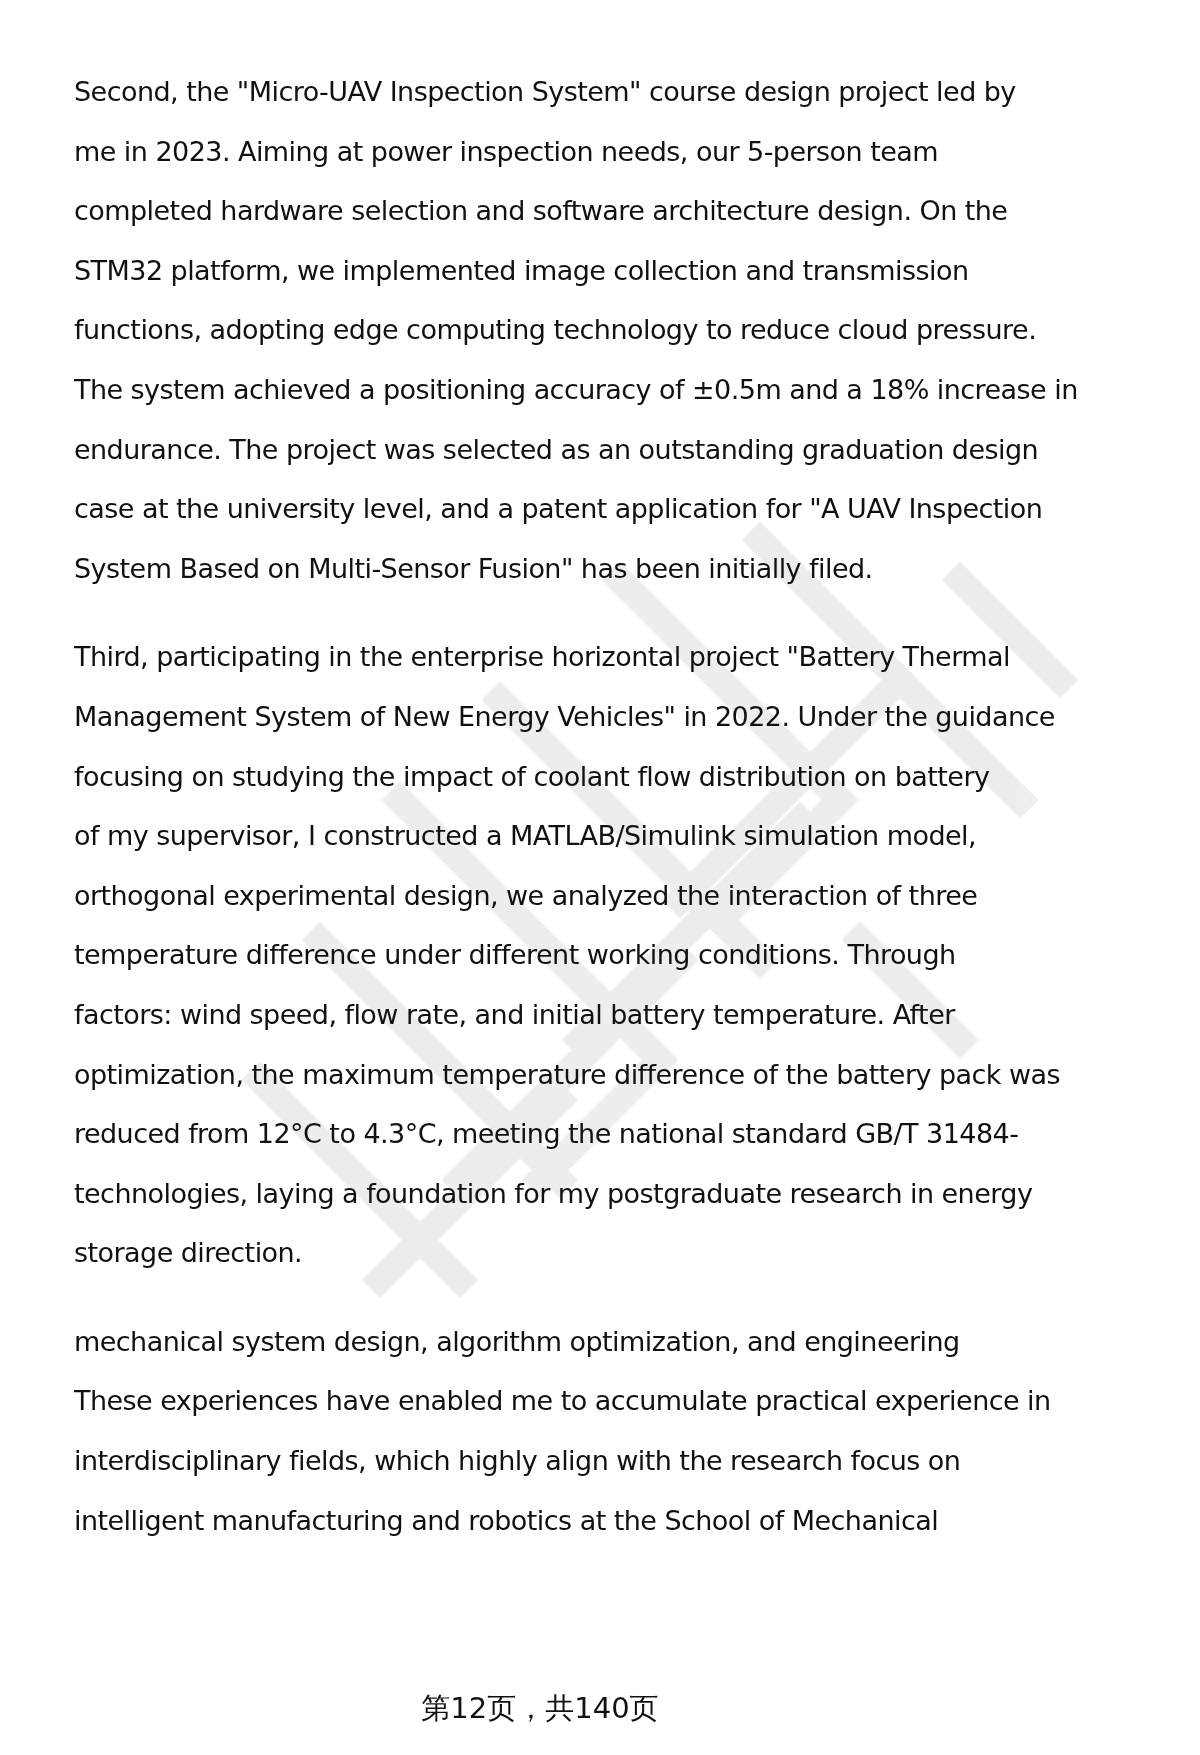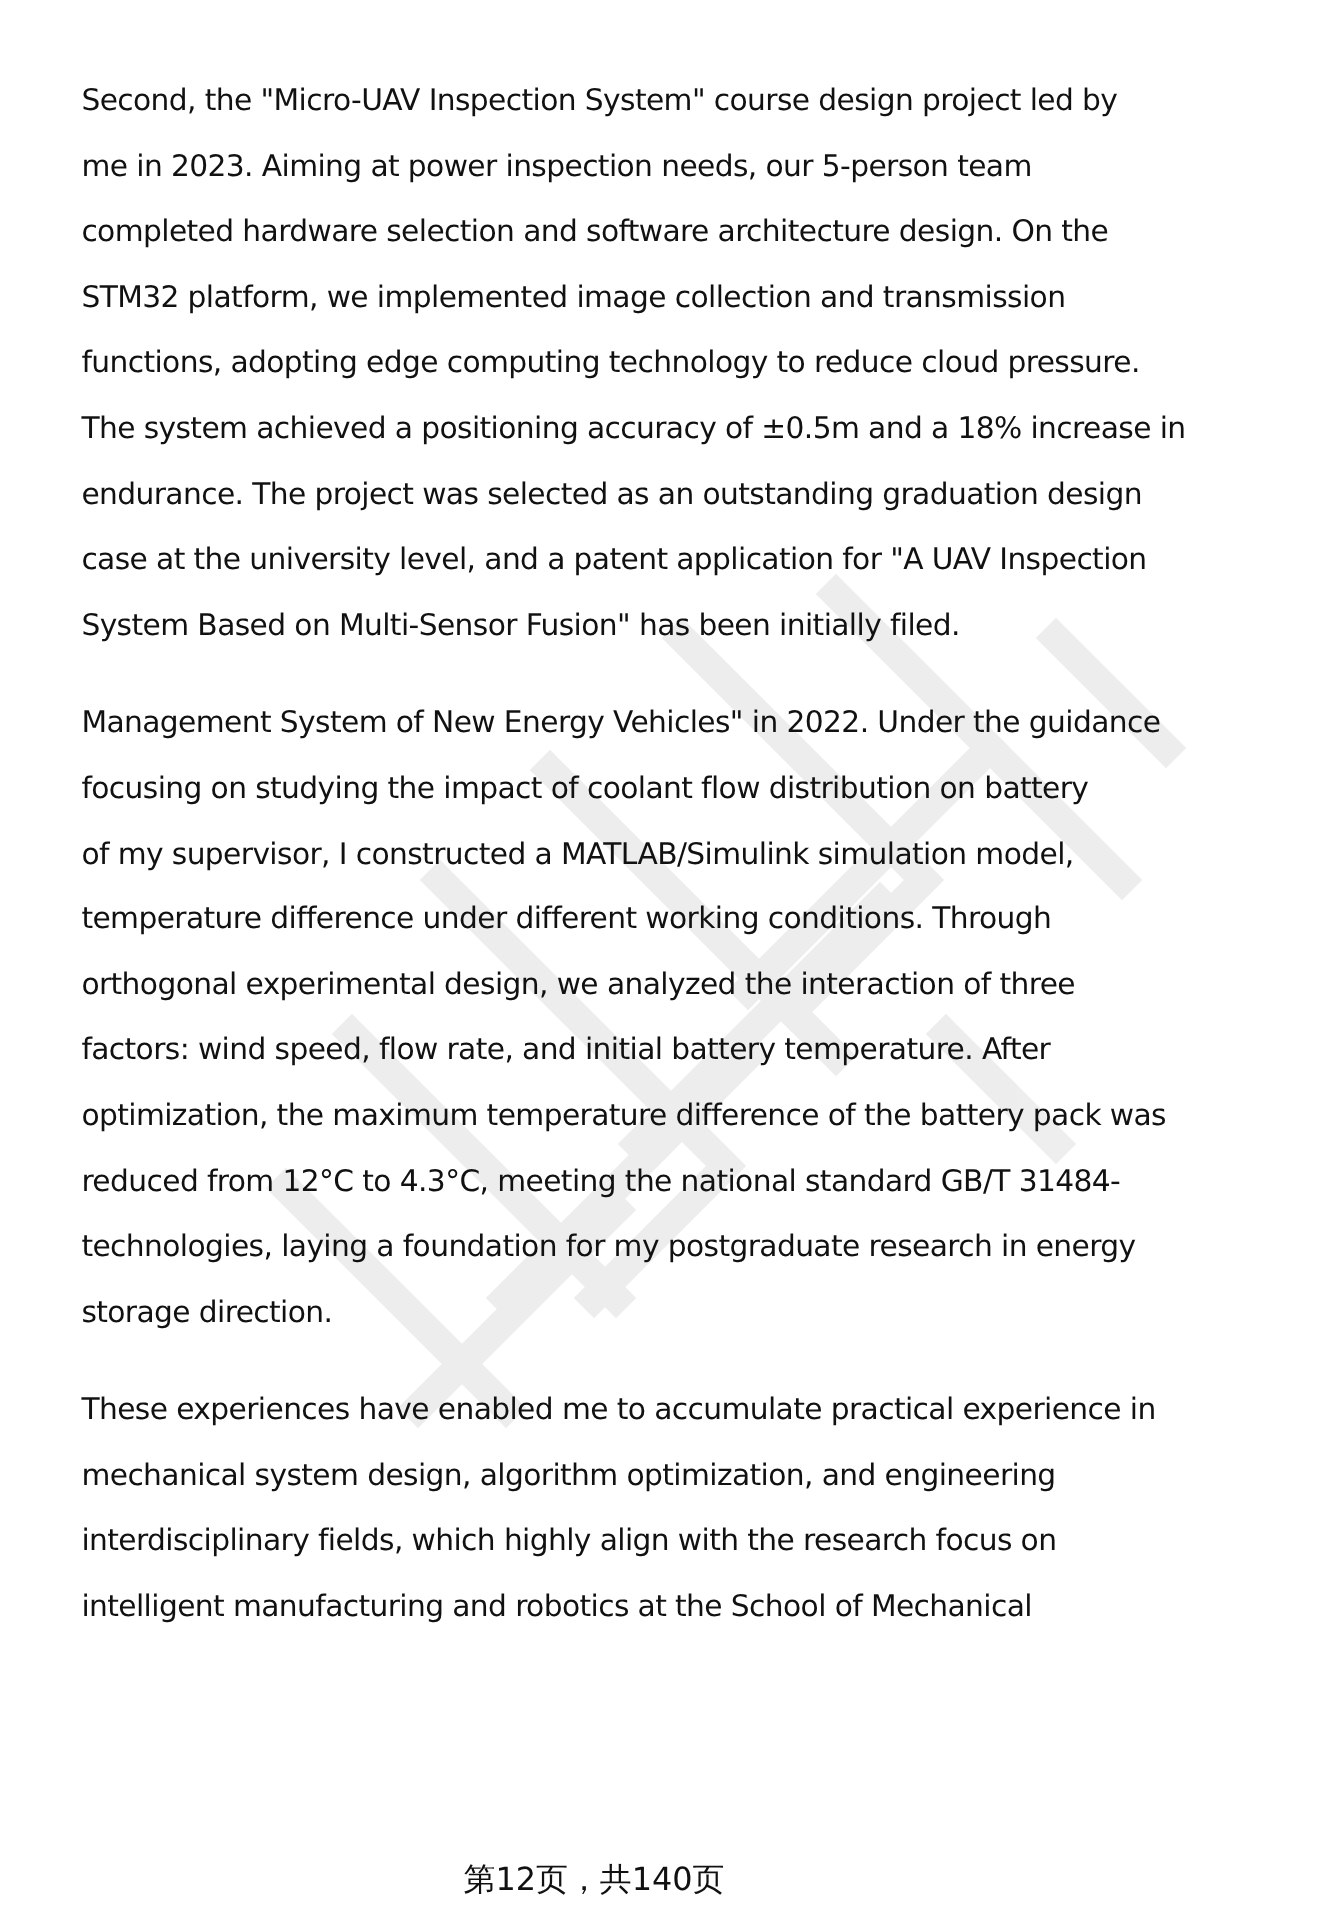--- a/index.html
+++ b/index.html
@@ -89,33 +89,34 @@
       <span class="line">me in 2023. Aiming at power inspection needs, our 5-person team</span>
       <span class="line">completed hardware selection and software architecture design. On the</span>
       <span class="line">STM32 platform, we implemented image collection and transmission</span>
       <span class="line">functions, adopting edge computing technology to reduce cloud pressure.</span>
       <span class="line">The system achieved a positioning accuracy of ±0.5m and a 18% increase in</span>
       <span class="line">endurance. The project was selected as an outstanding graduation design</span>
       <span class="line">case at the university level, and a patent application for "A UAV Inspection</span>
       <span class="line">System Based on Multi-Sensor Fusion" has been initially filed.</span>
     </p>
     <p class="para">
+      <span class="line">Third, participating in the enterprise horizontal project "Battery Thermal</span>
       <span class="line">Management System of New Energy Vehicles" in 2022. Under the guidance</span>
       <span class="line">focusing on studying the impact of coolant flow distribution on battery</span>
       <span class="line">of my supervisor, I constructed a MATLAB/Simulink simulation model,</span>
+      <span class="line">orthogonal experimental design, we analyzed the interaction of three</span>
       <span class="line">temperature difference under different working conditions. Through</span>
-      <span class="line">orthogonal experimental design, we analyzed the interaction of three</span>
       <span class="line">factors: wind speed, flow rate, and initial battery temperature. After</span>
       <span class="line">optimization, the maximum temperature difference of the battery pack was</span>
       <span class="line">reduced from 12°C to 4.3°C, meeting the national standard GB/T 31484-</span>
       <span class="line">technologies, laying a foundation for my postgraduate research in energy</span>
       <span class="line">storage direction.</span>
     </p>
     <p class="para">
+      <span class="line">mechanical system design, algorithm optimization, and engineering</span>
       <span class="line">These experiences have enabled me to accumulate practical experience in</span>
-      <span class="line">mechanical system design, algorithm optimization, and engineering</span>
       <span class="line">interdisciplinary fields, which highly align with the research focus on</span>
       <span class="line">intelligent manufacturing and robotics at the School of Mechanical</span>
     </p>
   </div>
 
   <div class="footer">第12页，共140页</div>
 </div>
 
 </body></html>

